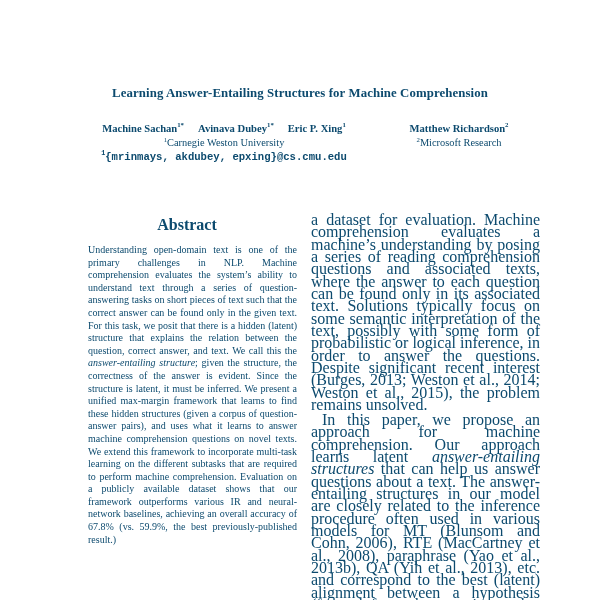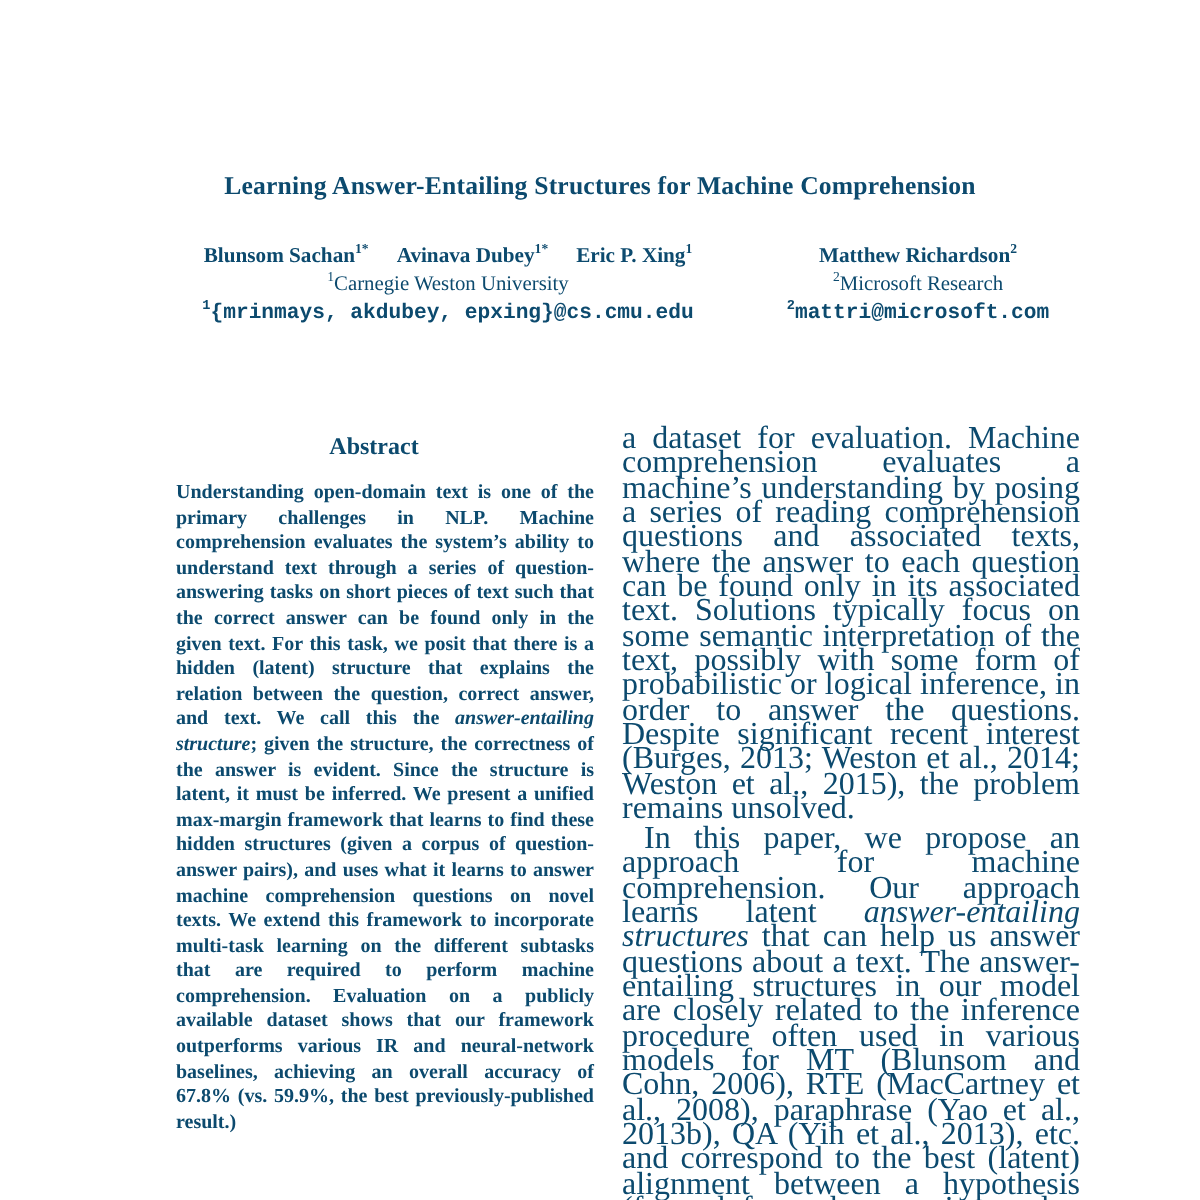--- a/index.html
+++ b/index.html
@@ -62,29 +62,28 @@
     text-align: justify;
   }
   .col-left {
     top: 192px;
     left: 75px;
     width: 224px;
   }
   .abstract-heading {
     text-align: center;
     font-weight: bold;
-    font-size: 12px;
+    font-size: 16px;
     margin: 0 0 10px 0;
   }
   .abstract-body {
     margin: 0 2px 0 13px;
     font-size: 10px;
     line-height: 12.6px;
     text-align: justify;
-    font-weight: bold;
   }
   .col-right {
     top: 190px;
     left: 311px;
     width: 229px;
   }
   .body-para {
     margin: 0;
     font-size: 16px;
     line-height: 12.35px;
@@ -97,29 +96,28 @@
   .it { font-style: italic; }
 </style>
 </head>
 <body>
 
 <div class="page">
 
   <div class="title">Learning Answer-Entailing Structures for Machine Comprehension</div>
 
   <div class="author-block block-cmu">
-    <div class="authors-line"><span class="author"><span>Blunsom Sachan</span><sup>1*</sup></span><span class="author"><span>Avinava Dubey</span><sup>1*</sup></span><span class="author"><span>Eric P. Xing</span><sup>1</sup></span></div>
+    <div class="authors-line"><span class="author"><span>Machine Sachan</span><sup>1*</sup></span><span class="author"><span>Avinava Dubey</span><sup>1*</sup></span><span class="author"><span>Eric P. Xing</span><sup>1</sup></span></div>
     <div class="affil"><sup>1</sup><span>Carnegie Weston University</span></div>
     <div class="email"><sup>1</sup><span>{mrinmays, akdubey, epxing}@cs.cmu.edu</span></div>
   </div>
 
   <div class="author-block block-msr">
     <div class="authors-line"><span class="author"><span>Matthew Richardson</span><sup>2</sup></span></div>
     <div class="affil"><sup>2</sup><span>Microsoft Research</span></div>
-    <div class="email"><sup>2</sup><span>mattri@microsoft.com</span></div>
   </div>
 
   <div class="col col-left">
     <div class="abstract-heading">Abstract</div>
     <p class="abstract-body"><span>Understanding open-domain text is one of the primary challenges in NLP. Machine comprehension evaluates the system’s ability to understand text through a series of question-answering tasks on short pieces of text such that the correct answer can be found only in the given text. For this task, we posit that there is a hidden (latent) structure that explains the relation between the question, correct answer, and text. We call this the </span><span class="it">answer-entailing structure</span><span>; given the structure, the correctness of the answer is evident. Since the structure is latent, it must be inferred. We present a unified max-margin framework that learns to find these hidden structures (given a corpus of question-answer pairs), and uses what it learns to answer machine comprehension questions on novel texts. We extend this framework to incorporate multi-task learning on the different subtasks that are required to perform machine comprehension. Evaluation on a publicly available dataset shows that our framework outperforms various IR and neural-network baselines, achieving an overall accuracy of 67.8% (vs. 59.9%, the best previously-published result.)</span></p>
   </div>
 
   <div class="col col-right">
     <p class="body-para">a dataset for evaluation. Machine comprehension evaluates a machine’s understanding by posing a series of reading comprehension questions and associated texts, where the answer to each question can be found only in its associated text. Solutions typically focus on some semantic interpretation of the text, possibly with some form of probabilistic or logical inference, in order to answer the questions. Despite significant recent interest (Burges, 2013; Weston et al., 2014; Weston et al., 2015), the problem remains unsolved.</p>
     <p class="body-para indent"><span>In this paper, we propose an approach for machine comprehension. Our approach learns latent </span><span class="it">answer-entailing structures</span><span> that can help us answer questions about a text. The answer-entailing structures in our model are closely related to the inference procedure often used in various models for MT (Blunsom and Cohn, 2006), RTE (MacCartney et al., 2008), paraphrase (Yao et al., 2013b), QA (Yih et al., 2013), etc. and correspond to the best (latent) alignment between a hypothesis (formed from the question and a candidate answer) with appropriate snippets in the text that are required to answer the question. An example of such an answer-entailing structure is given in Figure 1. The key difference between the answer-entailing structures considered here and the alignment structures considered in previous works is that we can align multiple sentences in the text</span></p>

